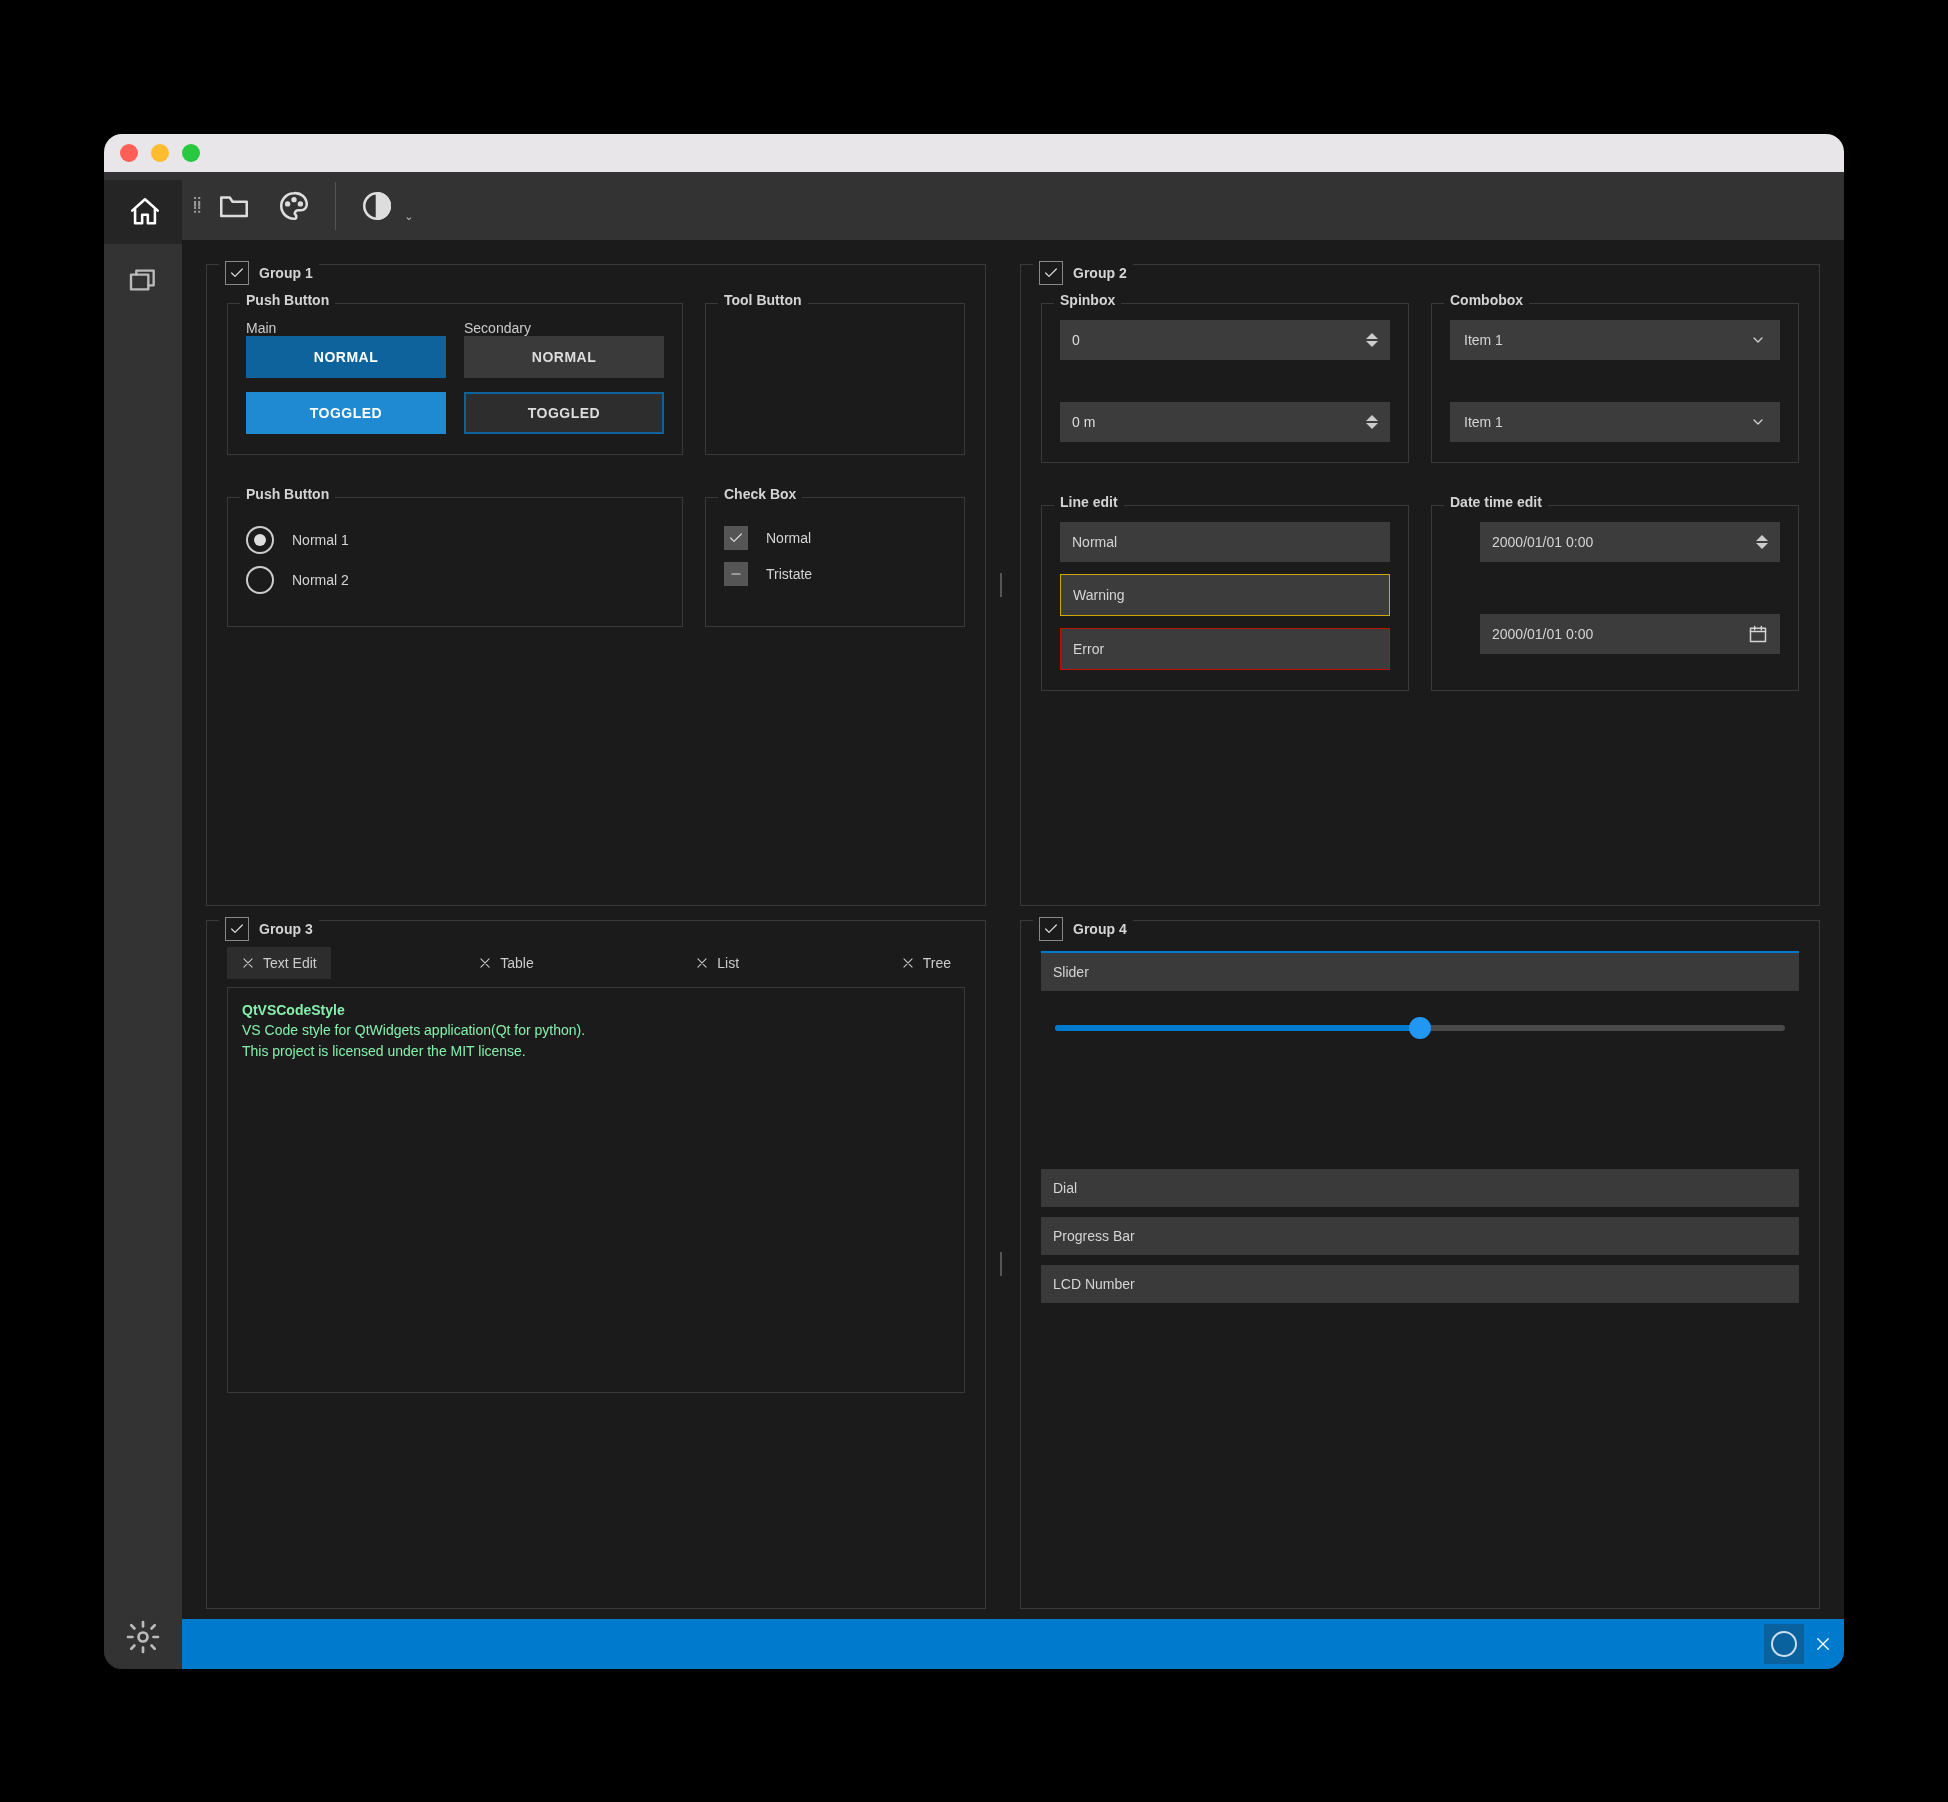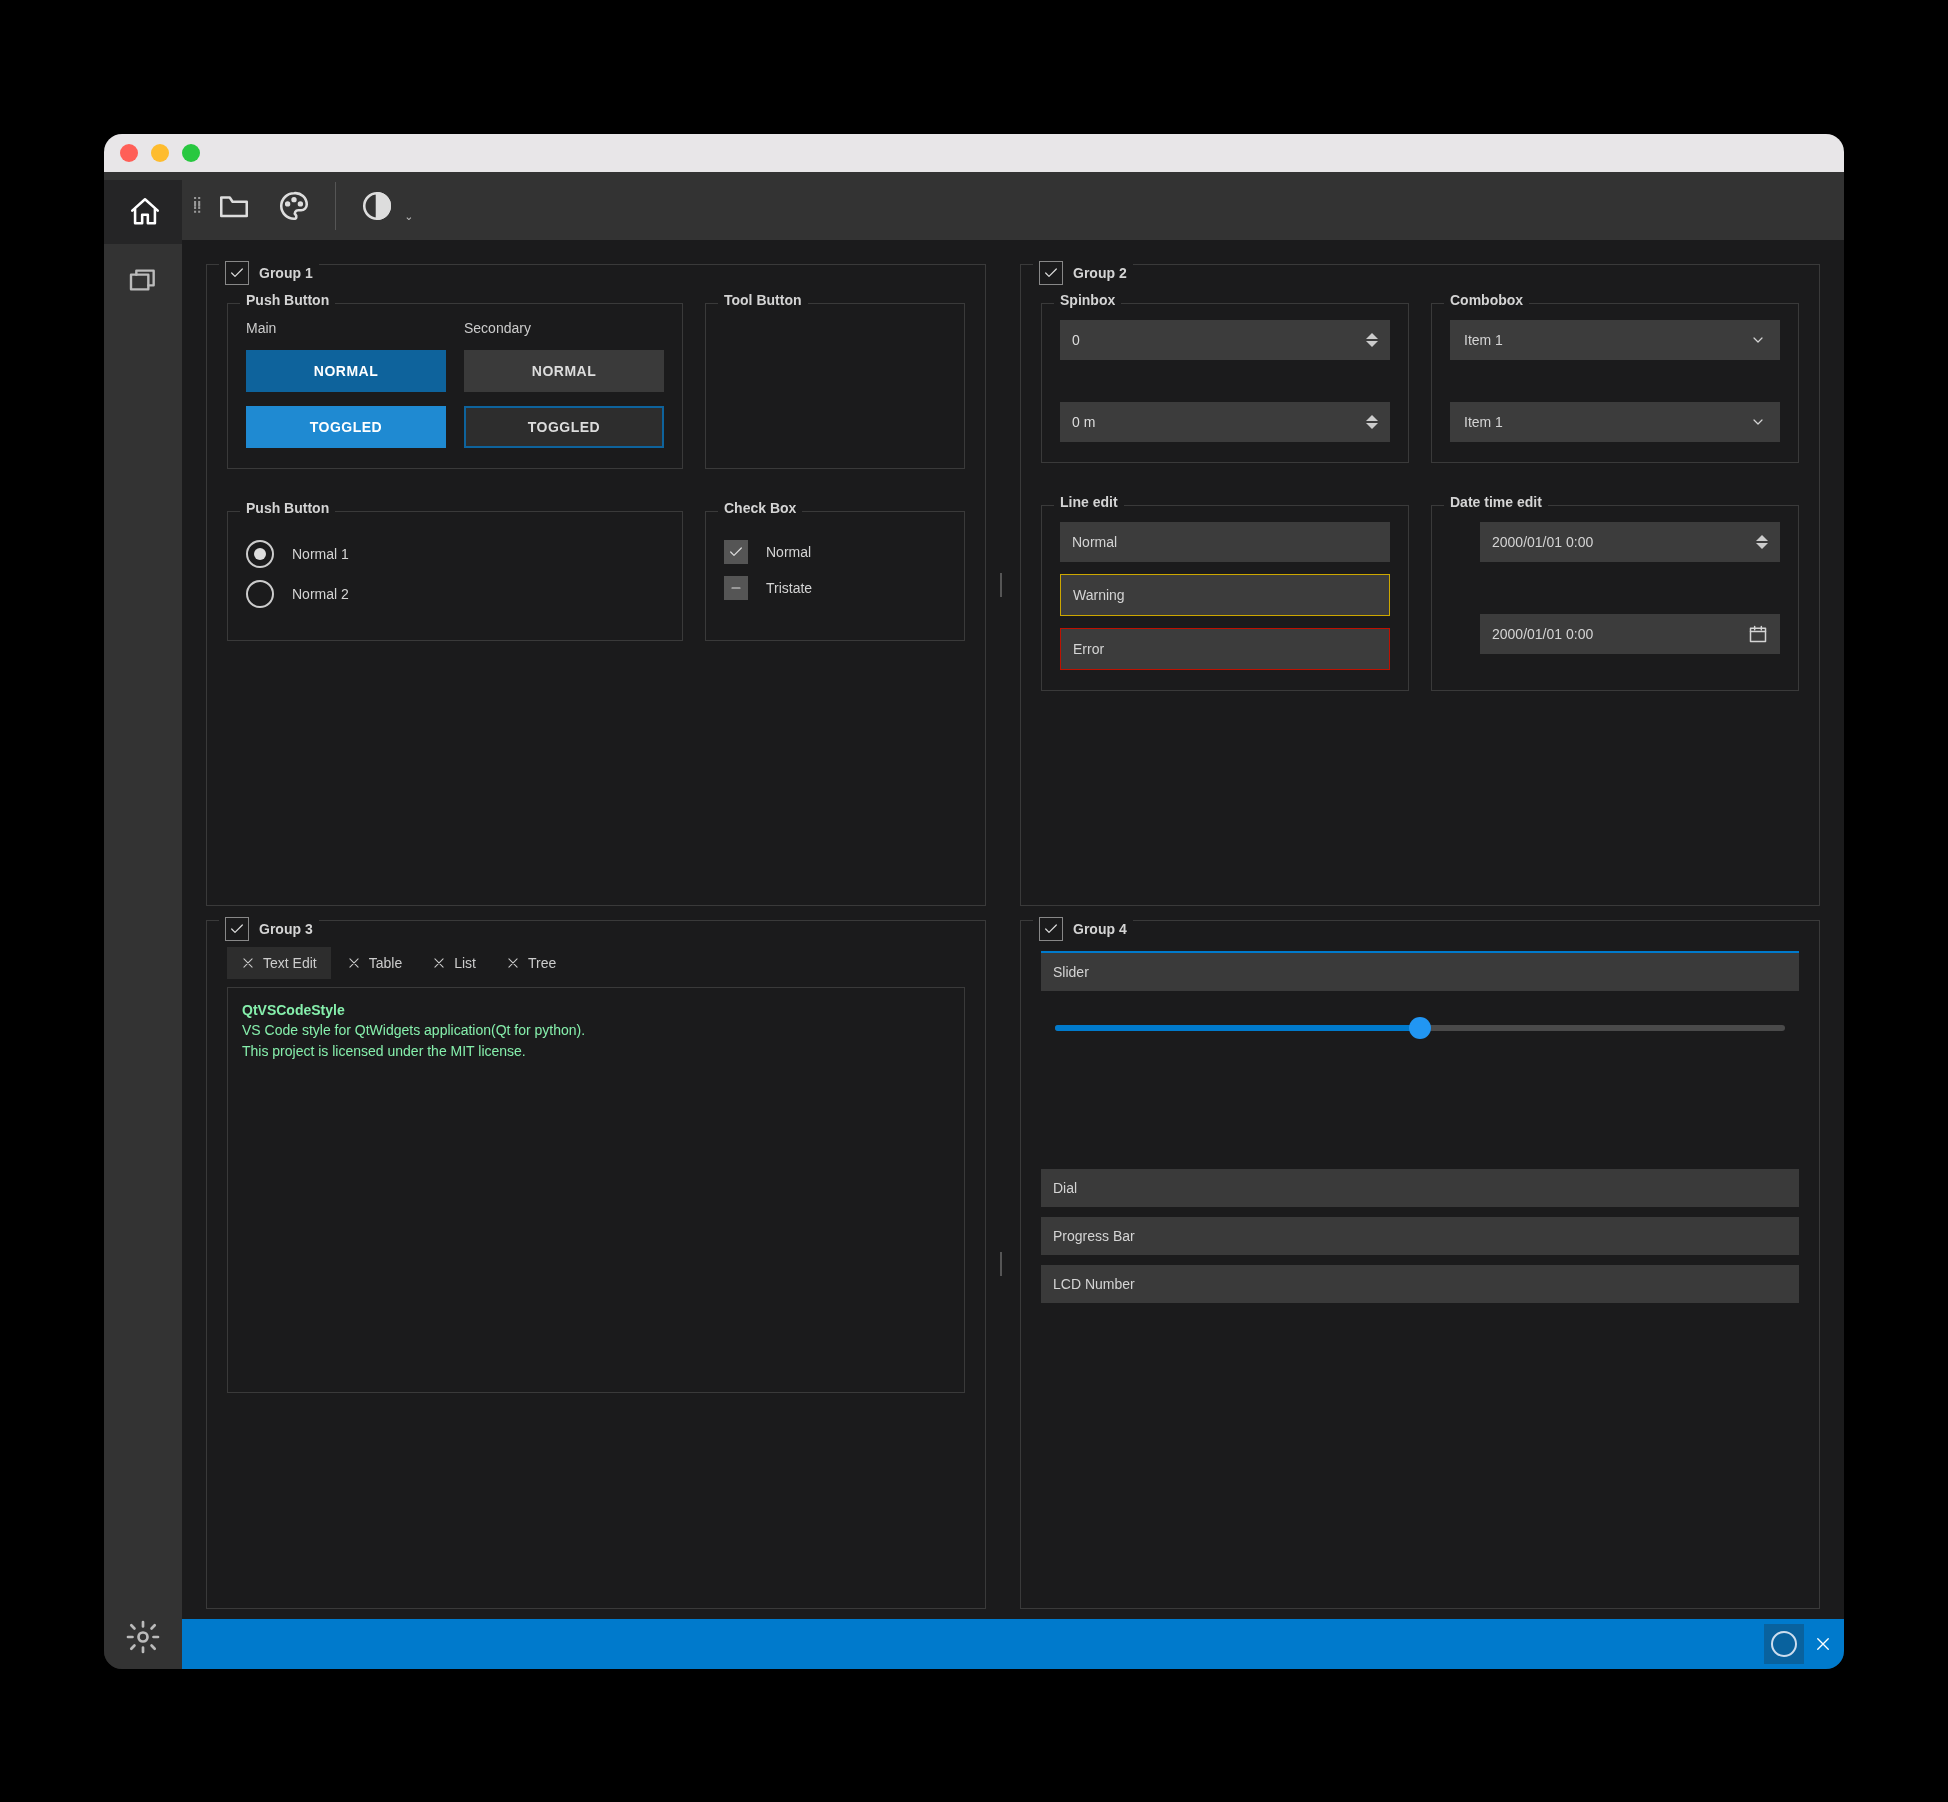--- a/index.html
+++ b/index.html
@@ -53,21 +53,21 @@
   .row{display:flex;gap:18px;}
   .col{flex:1;display:flex;flex-direction:column;}
   
   .btn{height:42px;min-width:140px;display:inline-flex;align-items:center;justify-content:center;font-weight:700;letter-spacing:.5px;padding:0 18px;box-sizing:border-box;}
   .btn.primary{background:var(--accent);color:#fff;}
   .btn.primary.tog{background:var(--accent-bright);color:#fff;}
   .btn.secondary{background:#3a3a3a;color:#ddd;}
   .btn.secondary.tog{background:#2d2d2d;border:2px solid var(--accent);}
   .btn+.btn{margin-top:0;}
   .btn-col{display:flex;flex-direction:column;gap:14px;}
-  .colhead{color:#ccc;margin-bottom:14px;}
+  .colhead{color:#ccc;}
   .iconbtn{width:48px;height:44px;display:flex;align-items:center;justify-content:center;color:#ddd;}
   .iconbtn.primary{background:var(--accent);color:#fff;}
   .iconbtn-row{display:flex;align-items:center;gap:10px;color:#ccc;}
   
   .radio-row{display:flex;align-items:center;gap:18px;margin:12px 0;}
   .radio{width:24px;height:24px;border:2px solid #ccc;border-radius:50%;display:flex;align-items:center;justify-content:center;}
   .radio .dot{width:12px;height:12px;border-radius:50%;}
   .radio .dot.on{background:#ddd;}
   
   .field{height:40px;background:var(--bg-field);display:flex;align-items:center;padding:0 12px;color:#ddd;justify-content:space-between;}
@@ -78,21 +78,21 @@
   .select{height:40px;background:var(--bg-field);display:flex;align-items:center;justify-content:space-between;padding:0 14px;}
   .select svg{width:16px;height:16px;}
   .lineedit{height:40px;background:var(--bg-field);padding:0 12px;display:flex;align-items:center;}
   .lineedit.warn{border:1px solid var(--warn);}
   .lineedit.err{border:1px solid var(--err);align-items:center;}
   .stackv{display:flex;flex-direction:column;gap:12px;}
   
   .dt{height:40px;background:var(--bg-field);display:flex;align-items:center;justify-content:space-between;padding:0 12px;margin-left:30px;}
   .cal-icon{width:20px;height:20px;}
   
-  .tabs{display:flex;align-items:center;justify-content:flex-start;gap:2px;margin-bottom:8px;}
+  .tabs{display:flex;align-items:center;justify-content:space-between;gap:2px;margin-bottom:8px;}
   .tab{display:flex;align-items:center;gap:8px;padding:8px 14px;color:#ccc;}
   .tab.active{background:#2d2d2d;}
   .tab .x{width:14px;height:14px;}
   .textedit{border:1px solid #3a3a3a;height:380px;padding:12px 14px;color:#86efac;line-height:1.45;}
   .textedit .title{font-weight:700;}
   
   .acc{display:flex;flex-direction:column;gap:10px;}
   .acc-item .acc-head{height:38px;background:#3a3a3a;display:flex;align-items:center;padding:0 12px;}
   .acc-item.open .acc-head{border-top:2px solid var(--accent-bar);}
   .acc-body{padding:14px 8px 8px 8px;}

